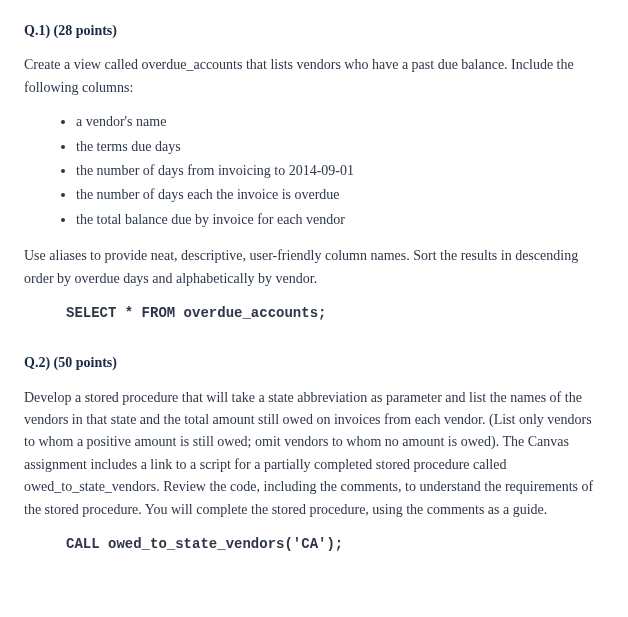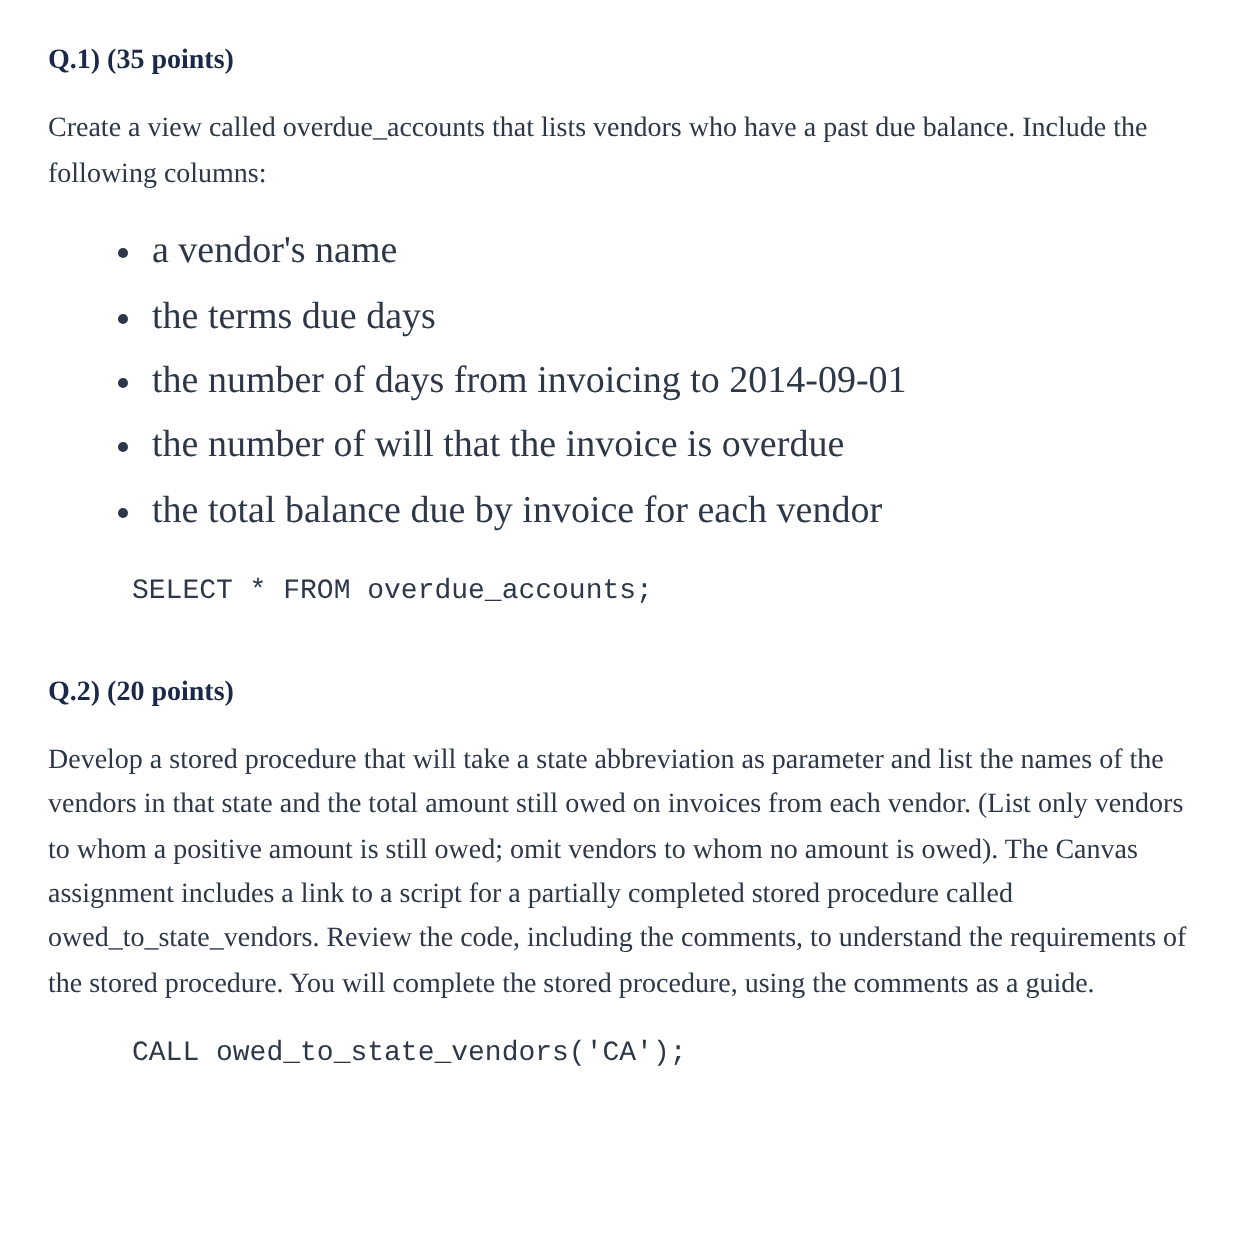--- a/index.html
+++ b/index.html
@@ -32,63 +32,65 @@
       font-size: 14px;
     }
     .bullet-list {
       list-style-type: disc;
       padding-left: 52px;
       margin-bottom: 14px;
       color: #2d3748;
     }
     .bullet-list li {
       margin-bottom: 2px;
-      font-size: 19px;
+      font-size: 14px;
     }
     .code-block {
       font-family: 'Courier New', Courier, monospace;
       font-size: 14px;
       padding-left: 42px;
       margin-top: 6px;
       margin-bottom: 28px;
       color: #2d3748;
       white-space: pre;
+      font-weight: bold;
     }
     .question-section {
       margin-bottom: 24px;
     }
     .hint {
       margin-bottom: 6px;
     }
   </style>
 </head>
 <body>
 
 <div class="question-section">
-  <div class="question-header">Q.1) (35 points)</div>
+  <div class="question-header">Q.1) (28 points)</div>
 
   <p class="paragraph">
     <span>Create a view called </span><span class="code-inline">overdue_accounts</span><span> that lists vendors who have a past due balance. Include the following columns:</span>
   </p>
 
   <ul class="bullet-list">
     <li>a vendor's name</li>
     <li>the terms due days</li>
     <li>the number of days from invoicing to 2014-09-01</li>
-    <li>the number of will that the invoice is overdue</li>
+    <li>the number of days each the invoice is overdue</li>
     <li>the total balance due by invoice for each vendor</li>
   </ul>
 
+  <p class="paragraph">Use aliases to provide neat, descriptive, user-friendly column names. Sort the results in descending order by overdue days and alphabetically by vendor.</p>
 
 
   <div class="code-block">SELECT * FROM overdue_accounts;</div>
 </div>
 
 <div class="question-section">
-  <div class="question-header">Q.2) (20 points)</div>
+  <div class="question-header">Q.2) (50 points)</div>
 
   <p class="paragraph">
     <span>Develop a stored procedure that will take a state abbreviation as parameter and list the names of the vendors in that state and the total amount still owed on invoices from each vendor. (List only vendors to whom a positive amount is still owed; omit vendors to whom no amount is owed). The Canvas assignment includes a link to a script for a partially completed stored procedure called </span><span class="code-inline">owed_to_state_vendors</span><span>. Review the code, including the comments, to understand the requirements of the stored procedure. You will complete the stored procedure, using the comments as a guide.</span>
   </p>
 
 
   <div class="code-block">CALL owed_to_state_vendors('CA');</div>
 </div>
 
 </body></html>

